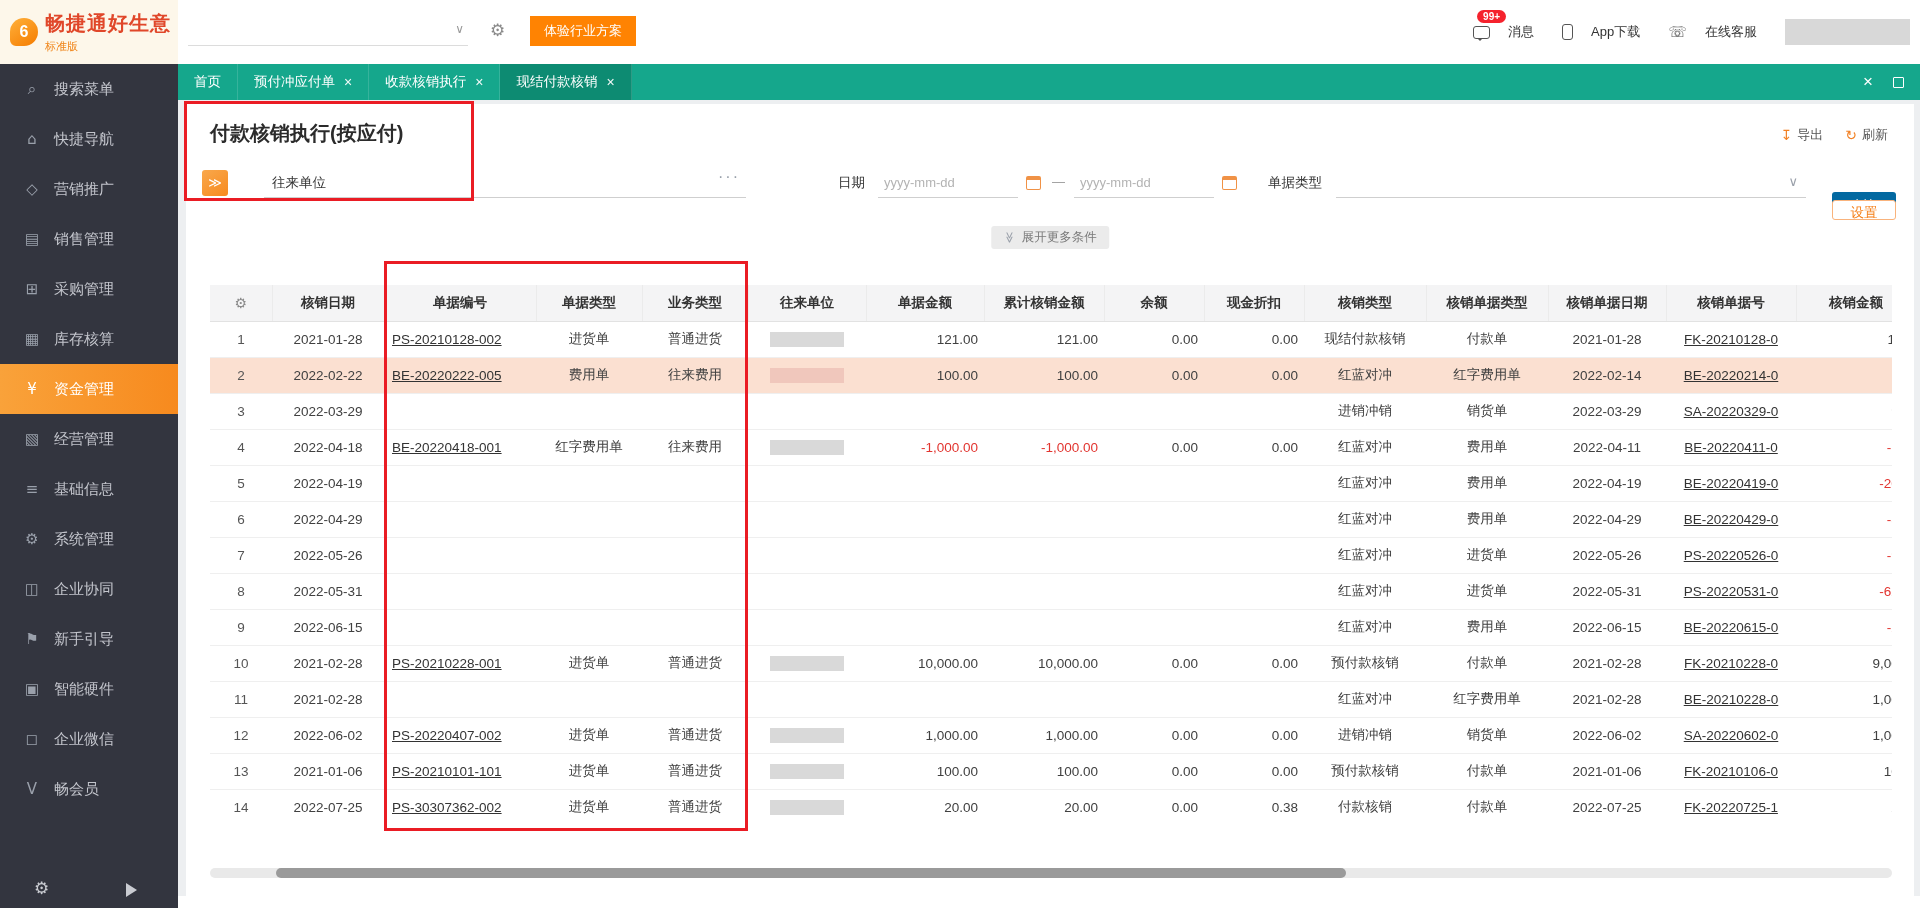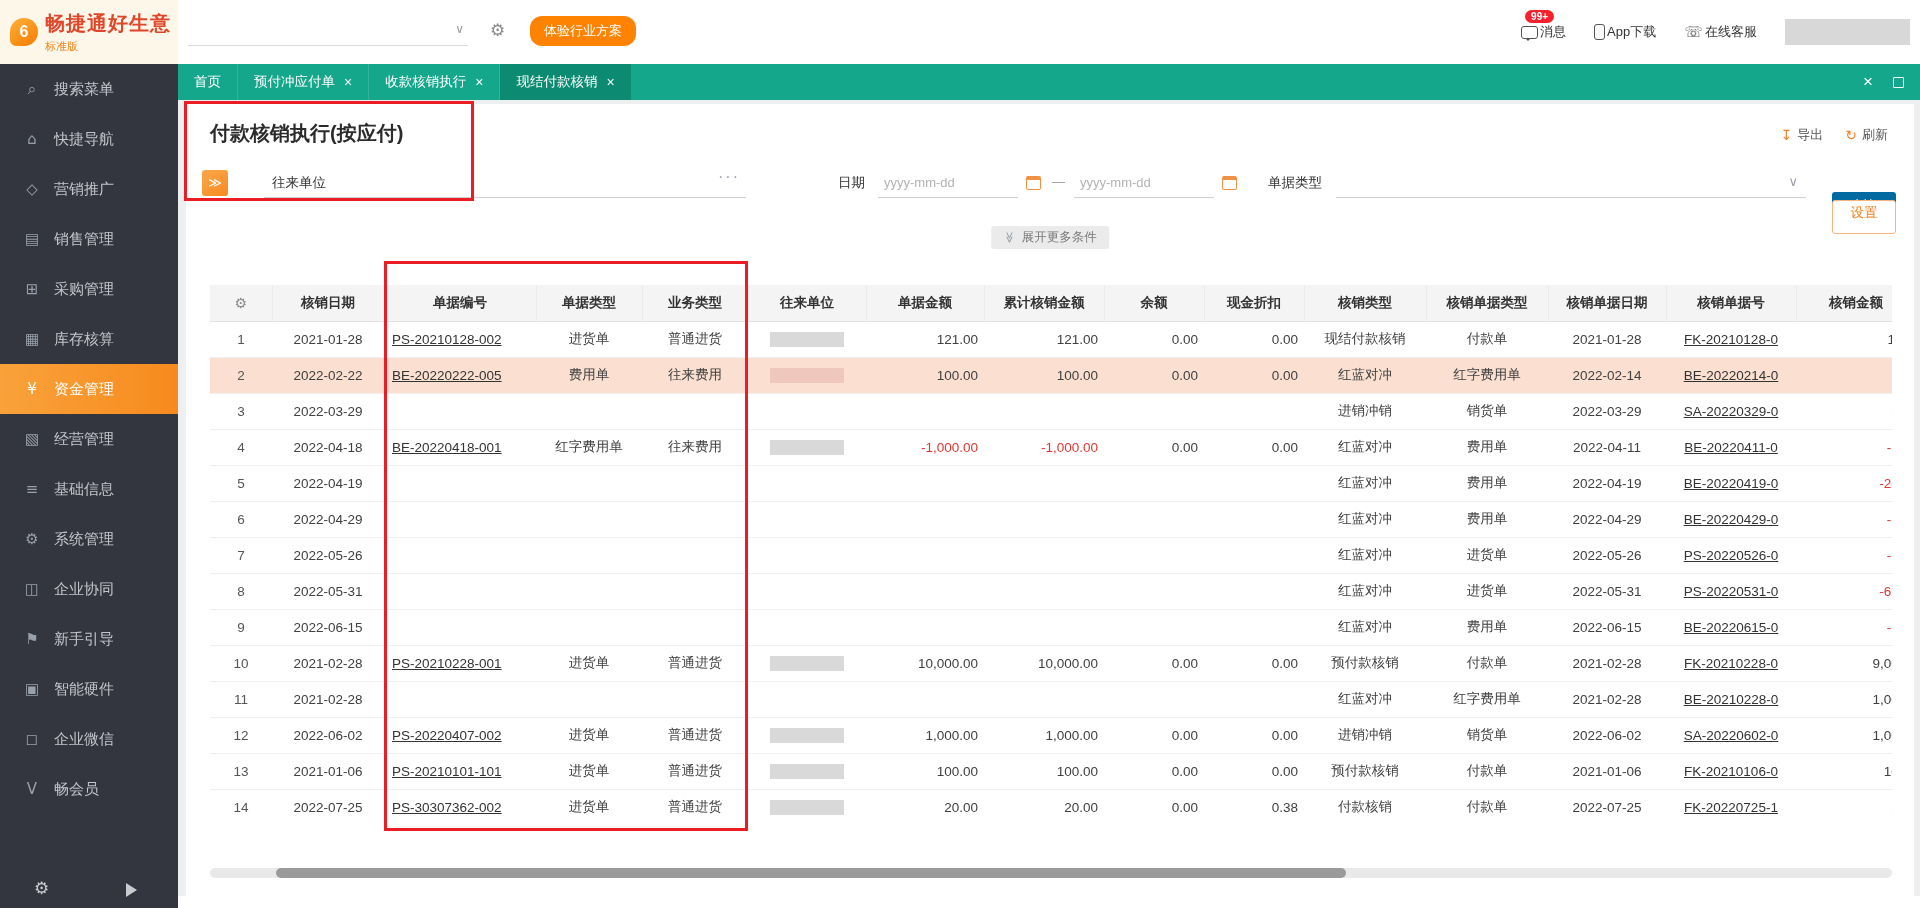--- a/index.html
+++ b/index.html
@@ -17,23 +17,23 @@
   .side-icon { width:20px; text-align:center; font-size:15px; color:#9aa0ab; font-family:"DejaVu Sans",sans-serif; }
   .side-item.active .side-icon { color:#fff; }
   .side-bottom { position:absolute; bottom:10px; left:0; width:178px; display:flex; justify-content:space-between; padding:0 34px; color:#c9cbd1; font-size:17px; }
   .i-speaker { width:0; height:0; border:7px solid transparent; border-left:11px solid #c9cbd1; display:inline-block; margin-top:5px; }
 
   
   .topbar { position:absolute; left:178px; top:0; width:1742px; height:64px; background:#fff; }
   .combo { position:absolute; left:10px; top:16px; width:280px; height:30px; border-bottom:1px solid #dcdcdc; cursor:pointer; }
   .combo-chevron { position:absolute; right:4px; top:6px; color:#999; font-size:12px; }
   .top-gear { position:absolute; left:312px; top:20px; color:#8a8a8a; font-size:17px; cursor:pointer; }
-  .btn-exp { position:absolute; left:352px; top:16px; height:30px; line-height:30px; padding:0 14px; background:#ff8302; color:#fff; border-radius:12px; font-size:13px; cursor:pointer; }
+  .btn-exp { position:absolute; left:352px; top:16px; height:30px; line-height:30px; padding:0 14px; background:#ff8302; color:#fff; border-radius:0; font-size:13px; cursor:pointer; }
   .top-right { position:absolute; right:10px; top:0; height:64px; display:flex; align-items:center; gap:28px; }
-  .top-item { display:flex; align-items:center; gap:2px; font-size:13px; color:#333; position:relative; cursor:pointer; }
+  .top-item { display:flex; align-items:center; gap:18px; font-size:13px; color:#333; position:relative; cursor:pointer; }
   .badge { position:absolute; top:-13px; left:4px; background:#f5222d; color:#fff; font-size:10px; padding:1px 6px; border-radius:8px; font-weight:bold; }
   .i-bubble { width:17px; height:13px; border:1.5px solid #555; border-radius:3px; position:relative; display:inline-block; }
   .i-bubble::after { content:''; position:absolute; left:3px; bottom:-6px; border:3px solid transparent; border-top-color:#555; }
   .i-phone { width:11px; height:16px; border:1.5px solid #555; border-radius:3px; display:inline-block; }
   .i-headset { font-size:15px; color:#555; font-family:"DejaVu Sans",sans-serif; }
   .redact-top { width:125px; height:26px; background:#d8d8d8; }
 
   
   .tabbar { position:absolute; left:178px; top:64px; width:1742px; height:36px; background:#15a78c; display:flex; color:#fff; z-index:4; }
   .tabs-holder { display:flex; }
@@ -55,21 +55,21 @@
   .f-partner { position:absolute; left:78px; top:62px; width:482px; height:32px; border-bottom:1px solid #cfcfcf; cursor:text; }
   .f-partner .flabel { position:absolute; left:8px; top:8px; font-size:13.5px; color:#333; }
   .dots { position:absolute; right:6px; top:2px; color:#98a0aa; font-size:16px; letter-spacing:2px; cursor:pointer; }
   .f-label { position:absolute; top:70px; font-size:13.5px; color:#333; }
   .f-date { position:absolute; top:62px; height:32px; width:140px; border-bottom:1px solid #cfcfcf; color:#b3b3b3; font-size:13px; padding:9px 0 0 6px; cursor:text; }
   .i-cal { position:absolute; top:72px; width:15px; height:14px; border:1px solid #f09246; border-top:4px solid #f09246; border-radius:2px; cursor:pointer; }
   .date-dash { position:absolute; top:70px; color:#999; font-size:13px; }
   .f-doctype { position:absolute; left:1150px; top:62px; width:470px; height:32px; border-bottom:1px solid #cfcfcf; cursor:pointer; }
   .f-chevron { position:absolute; right:8px; top:8px; color:#9aa0aa; font-size:13px; }
   .btn-query { position:absolute; right:18px; top:60px; width:64px; height:16px; background:#0369a1; color:#fff; font-size:13.5px; border-radius:3px; text-align:center; line-height:28px; cursor:pointer;margin-top:28px; }
-  .btn-settings { position:absolute; right:18px; top:96px; width:64px; height:34px; background:#fff; border:1px solid #f9b37c; color:#f57f17; font-size:13.5px; border-radius:3px; text-align:center; line-height:24px; cursor:pointer; }
+  .btn-settings { position:absolute; right:18px; top:96px; width:64px; height:20px; background:#fff; border:1px solid #f9b37c; color:#f57f17; font-size:13.5px; border-radius:3px; text-align:center; line-height:24px; cursor:pointer; }
   .expand { position:absolute; left:50%; top:122px; transform:translateX(-50%); background:#ebebeb; color:#7a7a7a; font-size:12.5px; height:23px; padding:0 12px; border-radius:3px; display:flex; gap:7px; align-items:center; cursor:pointer; }
   .expand .arr { display:inline-block; transform:rotate(90deg); font-size:11px; color:#9aa0aa; }
 
   
   .table-wrap { position:absolute; left:24px; top:181px; width:1682px; height:540px; overflow:hidden; }
   table { border-collapse:collapse; table-layout:fixed; width:1706px; font-size:13.5px; color:#404040; }
   thead th { background:#f4f4f5; height:36px; font-weight:bold; color:#333; border-bottom:1px solid #e2e2e2; border-right:1px solid #ebebeb; white-space:nowrap; overflow:hidden; }
   tbody td { height:36px; border-bottom:1px solid #efefef; text-align:center; padding:0 6px; white-space:nowrap; overflow:hidden; }
   td.num, th.num { text-align:right; }
   td.c-docno { text-align:left; padding-left:8px; }

